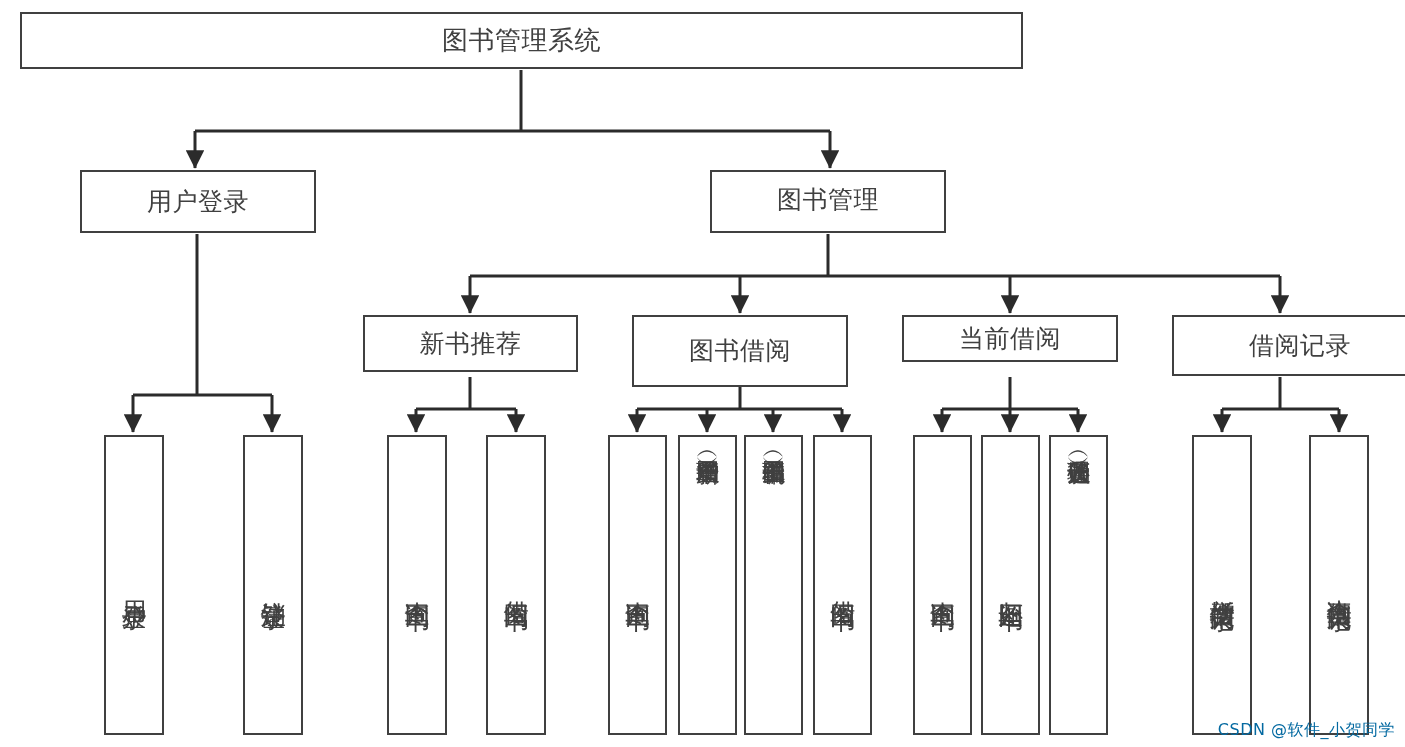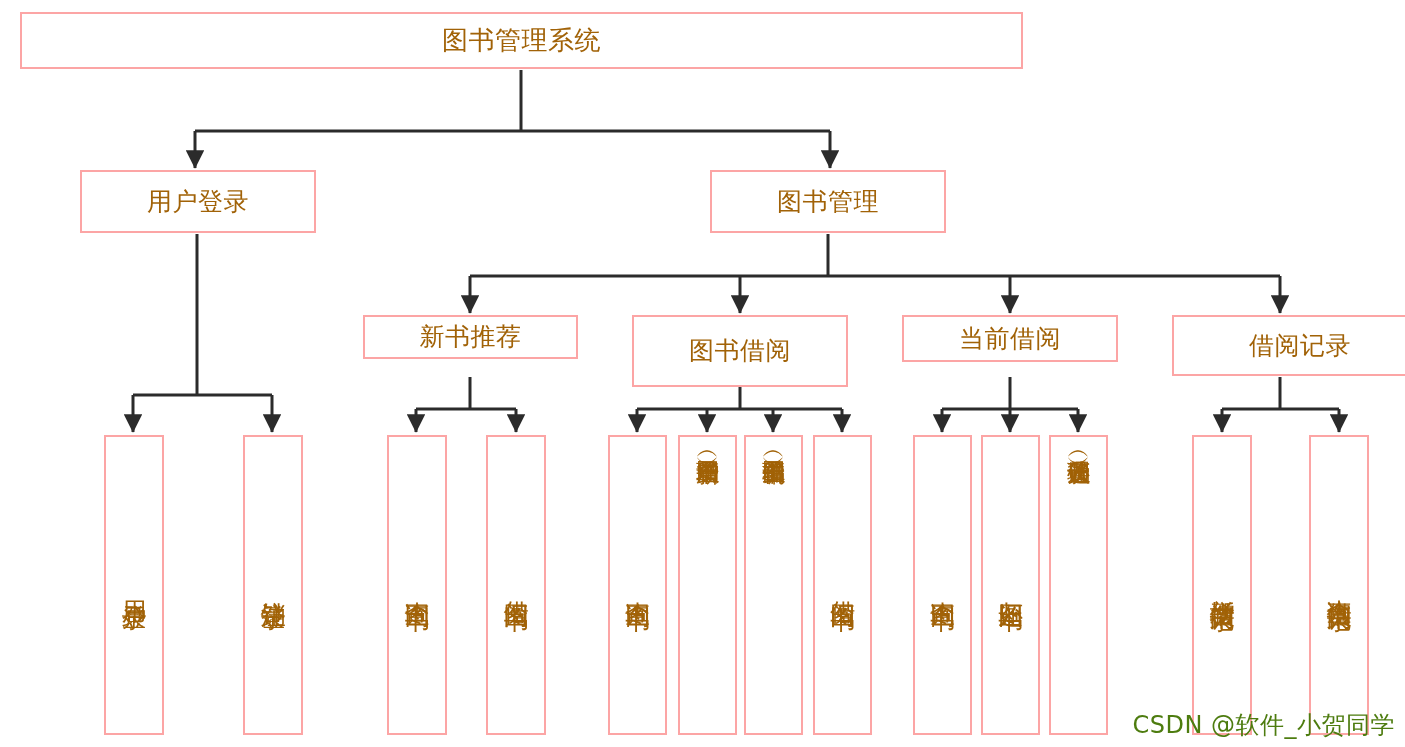--- a/index.html
+++ b/index.html
@@ -23,25 +23,25 @@
     left: 0;
     top: 0;
     width: 1405px;
     height: 747px;
     pointer-events: none;
   }
   .node {
     position: absolute;
     box-sizing: border-box;
     background: #ffffff;
-    border: 2px solid #fca5a5;
+    border: 2px solid #404040;
     display: flex;
     align-items: center;
     justify-content: center;
-    color: #a16207;
+    color: #404040;
     z-index: 2;
   }
   .node .label {
     display: block;
     text-align: center;
     line-height: 1.02;
     white-space: nowrap;
     letter-spacing: 0.5px;
   }
   
@@ -72,22 +72,22 @@
     letter-spacing: 0px;
   }
   .node.vert.mid {
     align-items: center;
     padding-top: 0;
   }
   .watermark {
     position: absolute;
     right: 10px;
     bottom: 6px;
-    font-size: 24px;
-    color: #4d7c0f;
+    font-size: 16px;
+    color: #0369a1;
     letter-spacing: 0.5px;
     z-index: 3;
     white-space: nowrap;
   }
 </style>
 </head>
 <body>
 
 <div id="diagram-root">
 
@@ -141,25 +141,25 @@
     </g>
   </svg>
 
   <div class="node horiz root" style="left:20px; top:12px; width:1003px; height:57px;">
     <span class="label">图书管理系统</span>
   </div>
 
   <div class="node horiz" style="left:80px; top:170px; width:236px; height:63px;">
     <span class="label">用户登录</span>
   </div>
-  <div class="node horiz" style="left:710px; top:170px; width:236px; height:63px;">
+  <div class="node horiz" style="left:710px; top:170px; width:236px; height:63px;font-family:Liberation Mono, monospace;">
     <span class="label">图书管理</span>
   </div>
 
-  <div class="node horiz" style="left:363px; top:315px; width:215px; height:44px;">
+  <div class="node horiz" style="left:363px; top:315px; width:215px; height:57px;">
     <span class="label">新书推荐</span>
   </div>
   <div class="node horiz" style="left:632px; top:315px; width:216px; height:72px;">
     <span class="label">图书借阅</span>
   </div>
   <div class="node horiz" style="left:902px; top:315px; width:216px; height:47px;">
     <span class="label">当前借阅</span>
   </div>
   <div class="node horiz" style="left:1172px; top:315px; width:256px; height:61px;">
     <span class="label">借阅记录</span>

